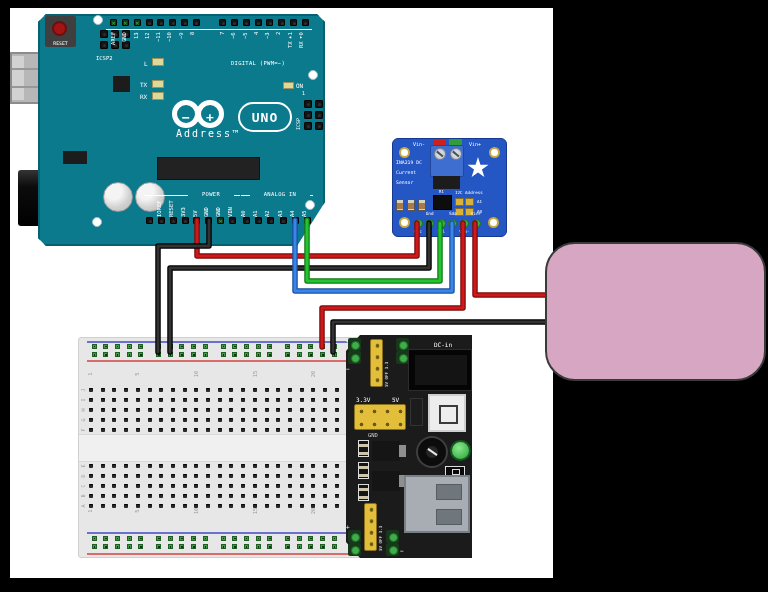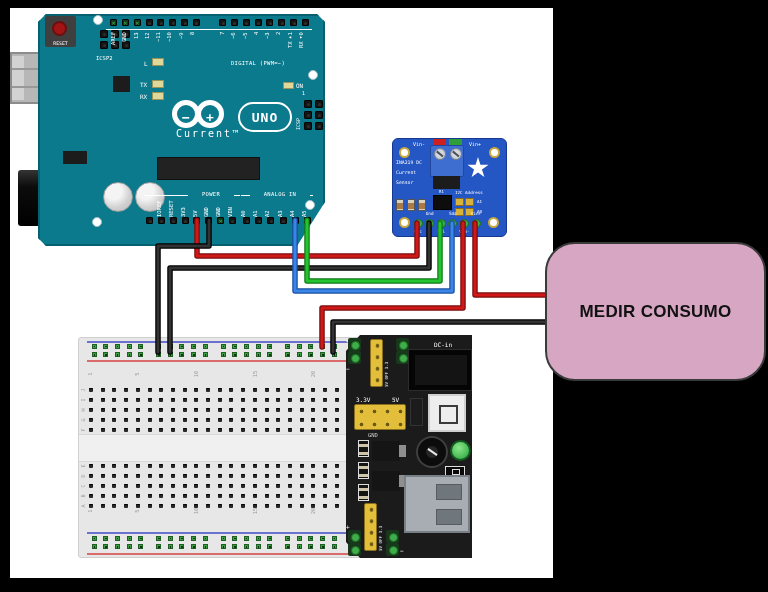--- a/index.html
+++ b/index.html
@@ -674,21 +674,21 @@
     <div class="led" style="left:114px;top:44px"></div>
     <span class="tag5" style="left:102px;top:67px;font-size:6px">TX</span>
     <div class="led" style="left:114px;top:66px"></div>
     <span class="tag5" style="left:102px;top:79px;font-size:6px">RX</span>
     <div class="led" style="left:114px;top:78px"></div>
 
     <div id="logo">
       <div class="inf" style="left:0;top:16px">−</div>
       <div class="inf" style="left:24px;top:16px">+</div>
       <div id="uno-oval">UNO</div>
-      <div id="brand">Current™</div>
+      <div id="brand">Address™</div>
     </div>
     <div class="led" style="left:245px;top:68px;width:11px;height:7px"></div>
     <span class="tag5" style="left:258px;top:68px;font-size:6px">ON</span>
 
     <span class="tag5" style="left:264px;top:76px">1</span>
     <div class="gridpins" style="left:266px;top:86px;grid-template-columns:repeat(2,8px)">
         <div class="hpin"></div>
         <div class="hpin"></div>
         <div class="hpin"></div>
         <div class="hpin"></div>
@@ -805,16 +805,15 @@
       <polyline points="295,220 295,291 452,291 452,223" fill="none" stroke="#3a85e8" stroke-width="3" stroke-linecap="round" stroke-linejoin="round"></polyline>
       <polyline points="475,223 475,295 548,295" fill="none" stroke="#7a0d0d" stroke-width="5.5" stroke-linecap="round" stroke-linejoin="round"></polyline>
       <polyline points="475,223 475,295 548,295" fill="none" stroke="#d01818" stroke-width="3" stroke-linecap="round" stroke-linejoin="round"></polyline>
       <polyline points="463,223 463,308 322,308 322,347" fill="none" stroke="#7a0d0d" stroke-width="5.5" stroke-linecap="round" stroke-linejoin="round"></polyline>
       <polyline points="463,223 463,308 322,308 322,347" fill="none" stroke="#d01818" stroke-width="3" stroke-linecap="round" stroke-linejoin="round"></polyline>
       <polyline points="548,322 333,322 333,352" fill="none" stroke="#000000" stroke-width="5.5" stroke-linecap="round" stroke-linejoin="round"></polyline>
       <polyline points="548,322 333,322 333,352" fill="none" stroke="#333333" stroke-width="3" stroke-linecap="round" stroke-linejoin="round"></polyline>
     </svg>
 
   <div id="loadbox">
-    <div>MEDIR CONSUMO</div>
   </div>
 
 </div>
 
 </body></html>

